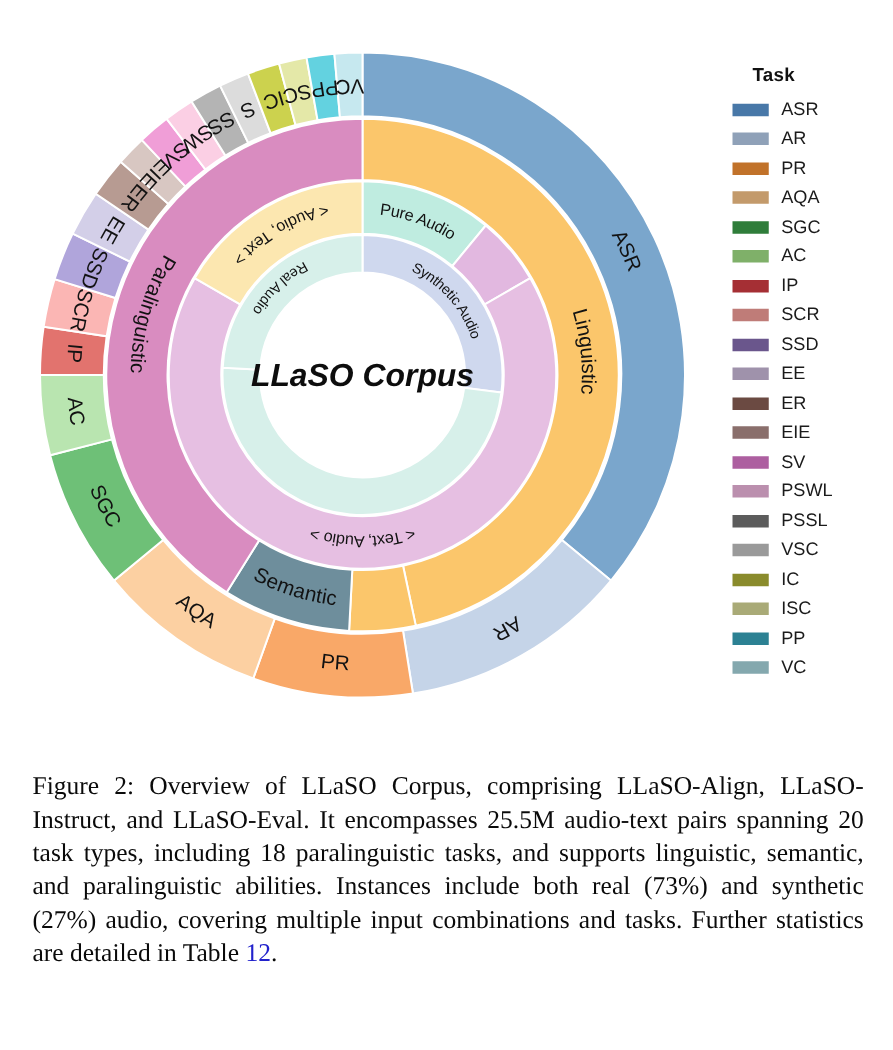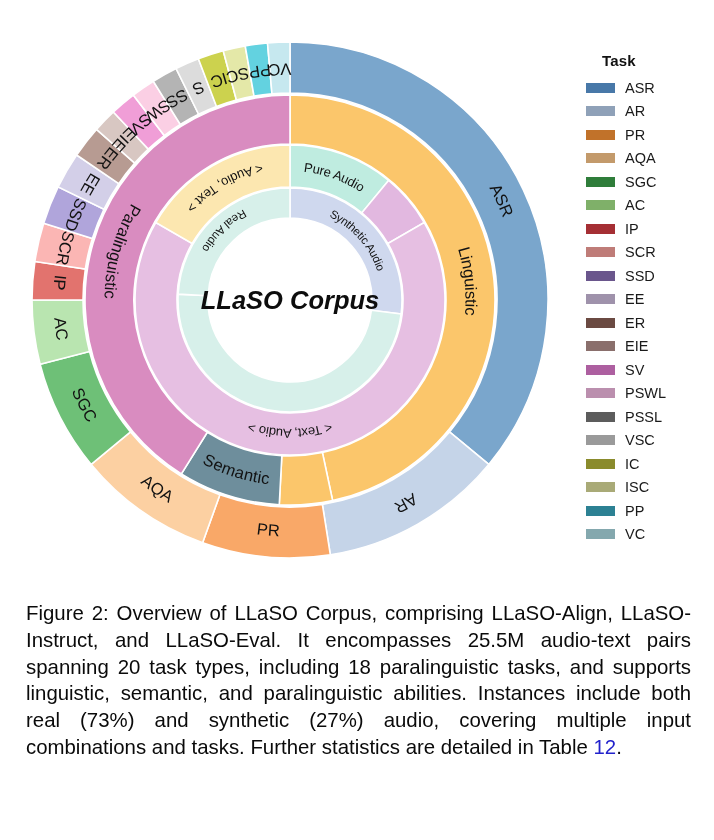--- a/index.html
+++ b/index.html
@@ -53,23 +53,23 @@
   }
   .legend-label {
     font-size: 14.5px;
     color: #1a1a1a;
     line-height: 1;
     white-space: nowrap;
   }
   #caption {
     position: absolute;
     left: 26px;
-    top: 600px;
+    top: 616px;
     width: 665px;
-    font-family: Liberation Sans, sans-serif;
+    font-family: Liberation Serif, serif;
     font-size: 20.4px;
     line-height: 1.315;
     color: #0a0a0a;
     text-align: justify;
     text-justify: inter-word;
   }
   #caption .figlabel { font-weight: normal; }
   #caption .tableref { color: #2222cc; }
   .ring-label {
     font-family: "Liberation Sans", sans-serif;

